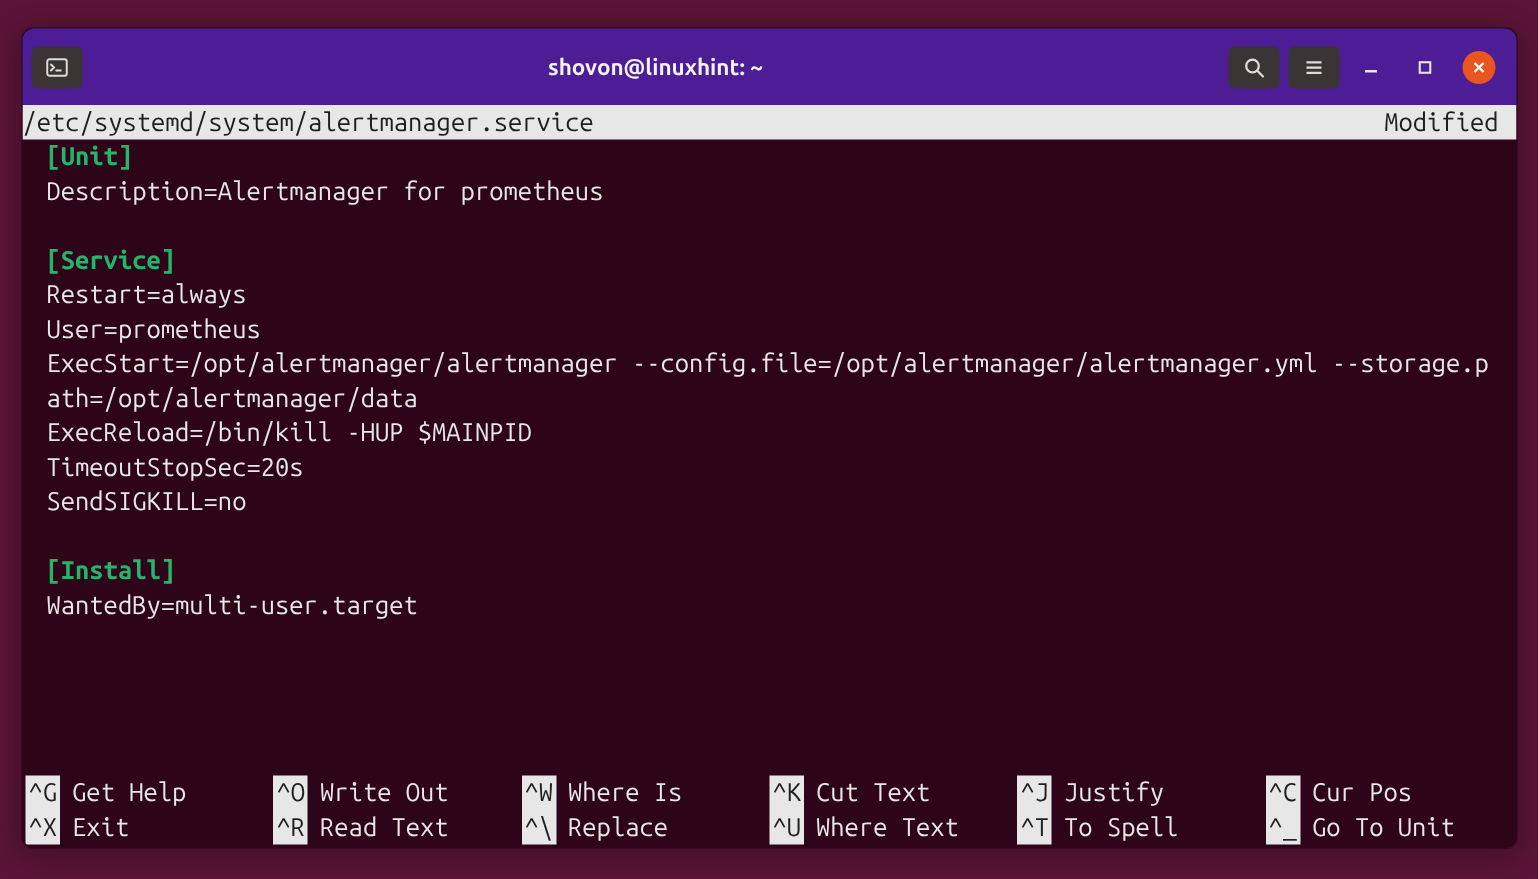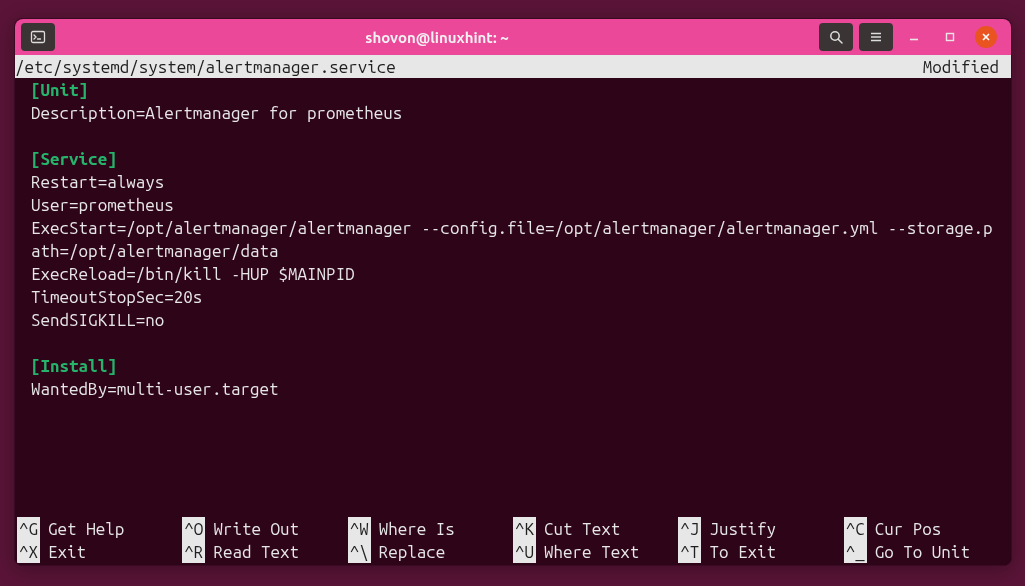--- a/index.html
+++ b/index.html
@@ -18,22 +18,22 @@
     width: 998px;
     height: 548px;
     background: #2d0018;
     border-radius: 8px;
     border: 1px solid #3a0a25;
     display: flex;
     flex-direction: column;
     box-shadow: 0 4px 20px rgba(0,0,0,0.3);
   }
   .titlebar {
-    height: 36px;
-    background: #ec4899;
+    height: 51px;
+    background: #4c1d95;
     border-radius: 8px 8px 0 0;
     display: flex;
     align-items: center;
     padding: 0 6px;
     gap: 6px;
   }
   .tb-btn {
     width: 34px;
     height: 28px;
     background: #3a3434;
@@ -193,21 +193,21 @@
         <div class="sc">
           <span class="key">^\</span>
           <span>Replace</span>
         </div>
         <div class="sc">
           <span class="key">^U</span>
           <span>Where Text</span>
         </div>
         <div class="sc">
           <span class="key">^T</span>
-          <span>To Exit</span>
+          <span>To Spell</span>
         </div>
         <div class="sc">
           <span class="key">^_</span>
           <span>Go To Unit</span>
         </div>
       </div>
   </div>
 </div>
 
 </body></html>

